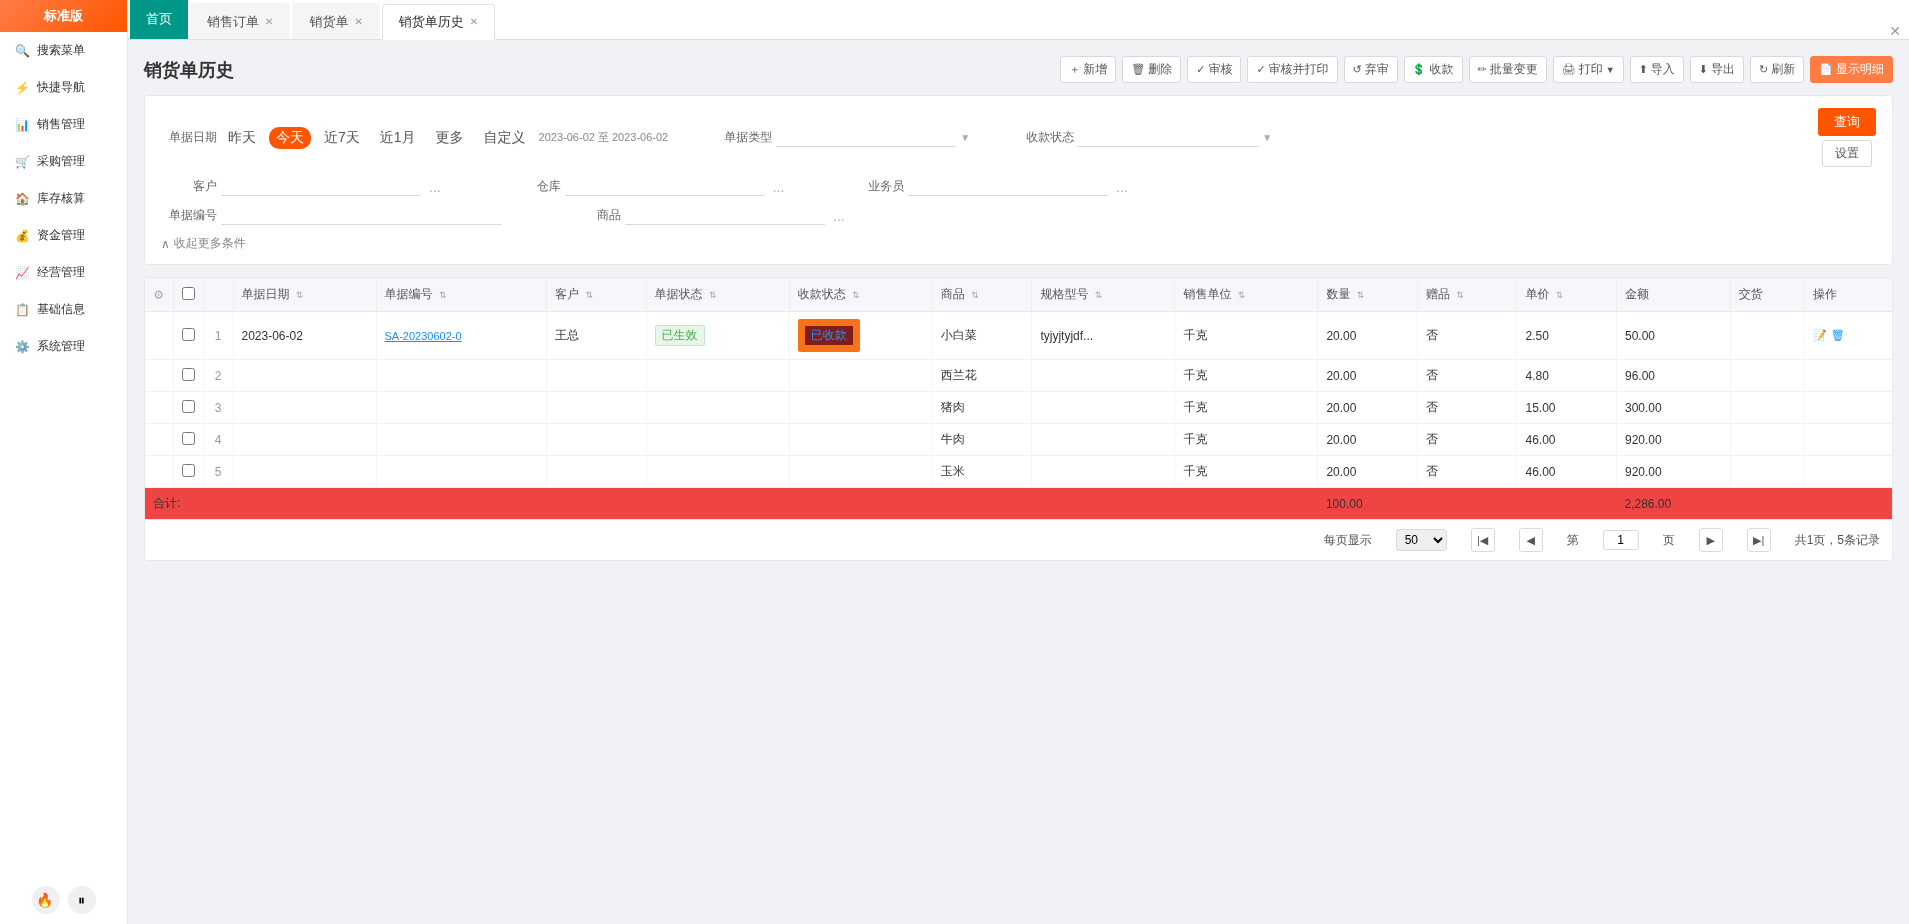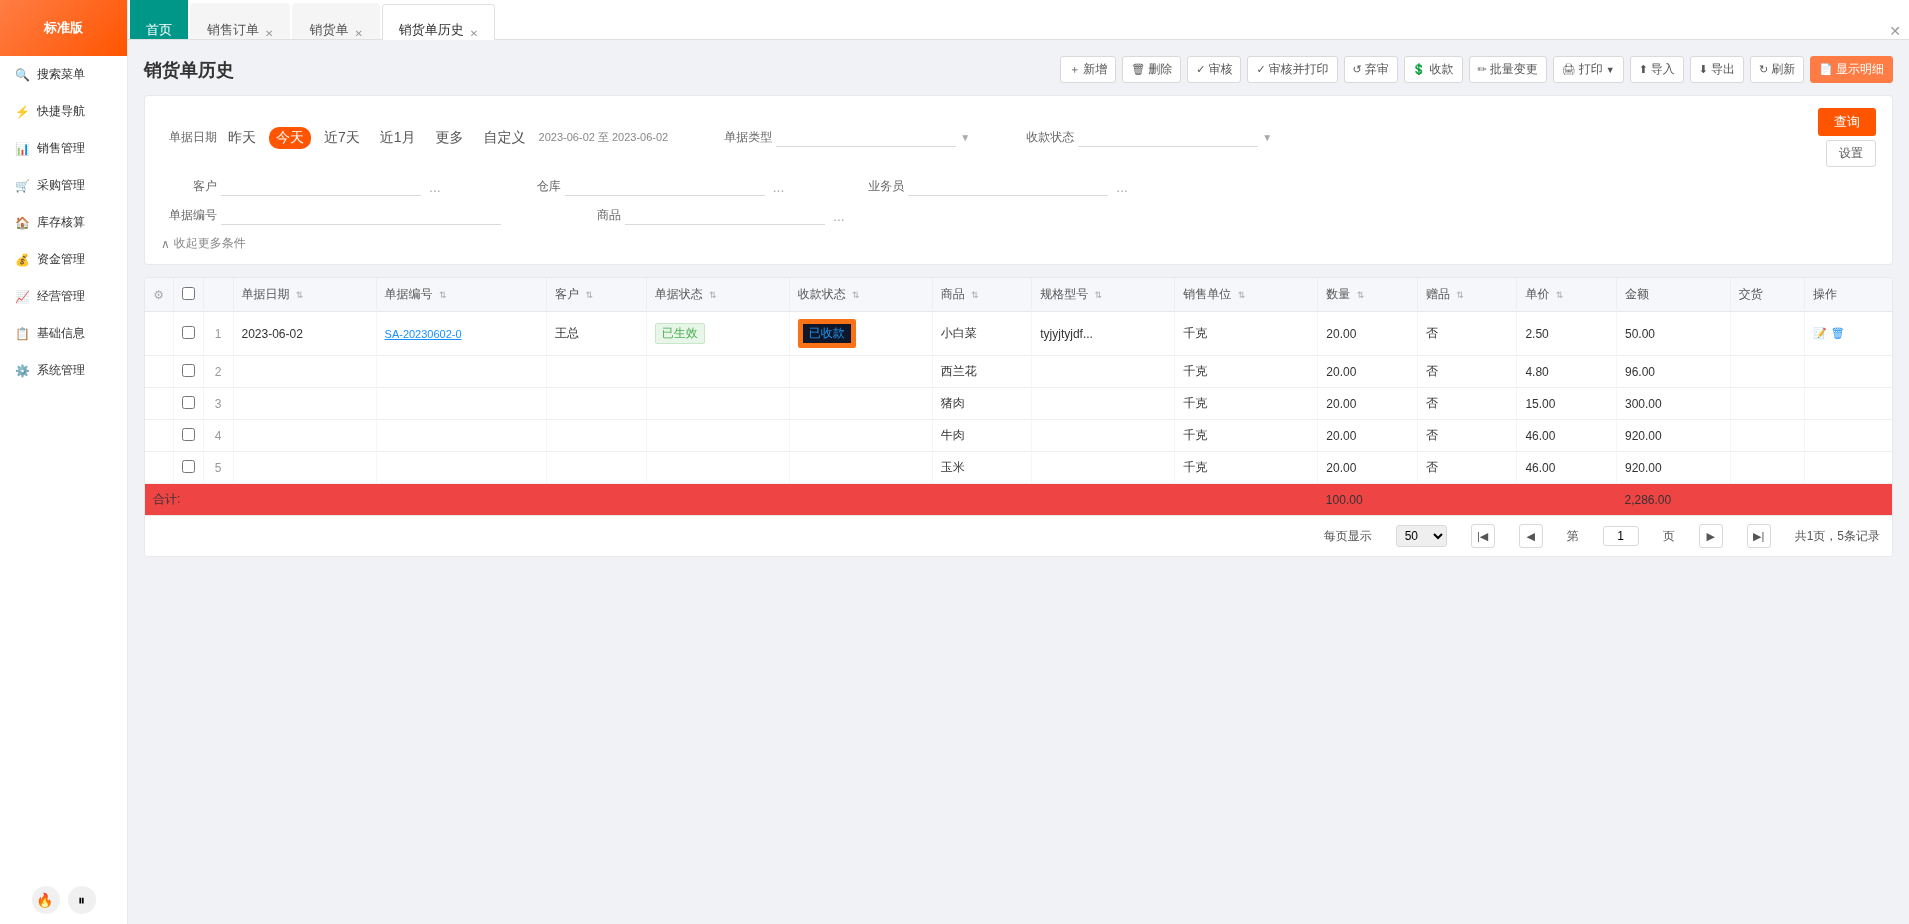--- a/index.html
+++ b/index.html
@@ -9,21 +9,21 @@
     .sidebar {
       width: 128px;
       background: #fff;
       border-right: 1px solid #e8e8e8;
       display: flex;
       flex-direction: column;
       height: 100%;
       flex-shrink: 0;
     }
     .sidebar-logo {
-      height: 56px;
+      height: 32px;
       background: linear-gradient(135deg, #ff7d45, #ff5500);
       display: flex;
       align-items: center;
       justify-content: center;
       color: white;
       font-size: 13px;
       font-weight: bold;
       padding: 0 8px;
     }
     .sidebar-item {
@@ -68,21 +68,21 @@
       border-bottom: 1px solid #e0e0e0;
       display: flex;
       align-items: flex-end;
       padding: 0;
       flex-shrink: 0;
     }
     .tab {
       height: 36px;
       padding: 0 16px;
       display: flex;
-      align-items: flex-end;
+      align-items: center;
       gap: 6px;
       cursor: pointer;
       font-size: 13px;
       color: #555;
       border: 1px solid transparent;
       border-bottom: none;
       border-radius: 4px 4px 0 0;
       margin-left: 2px;
       background: #f5f5f5;
     }
@@ -280,21 +280,21 @@
       border-right: 1px solid #f5f5f5;
     }
     tbody td:last-child { border-right: none; }
     .badge {
       display: inline-block;
       padding: 1px 6px;
       border-radius: 2px;
       font-size: 12px;
     }
     .badge-green { background: #e8f5e9; color: #4caf50; border: 1px solid #c8e6c9; }
-    .badge-blue { background: #0f172a; color: #2196f3; border: 5px solid #f97316; }
+    .badge-blue { background: #7f1d1d; color: #2196f3; border: 7px solid #f97316; }
     .link-text { color: #1890ff; cursor: pointer; text-decoration: underline; font-size: 11px; }
     .row-actions { display: flex; gap: 4px; }
     .row-action-btn { color: #1890ff; cursor: pointer; font-size: 11px; }
     .checkbox-col { width: 28px; text-align: center; }
     .settings-col { width: 28px; text-align: center; color: #aaa; cursor: pointer; }
     .row-num { color: #999; text-align: center; }
 
     
     .summary-row {
       background: #ef4444;
@@ -520,21 +520,21 @@
         <div class="filter-item" style="margin-left:32px;">
           <span class="filter-label">单据类型</span>
           <input class="filter-select" type="text" style="min-width: 180px;">
           <span class="select-arrow">▼</span>
         </div>
         <div class="filter-item" style="margin-left:32px;">
           <span class="filter-label">收款状态</span>
           <input class="filter-select" type="text" style="min-width: 180px;">
           <span class="select-arrow">▼</span>
         </div>
-        <div class="query-settings-group" style="margin-left:auto;">
+        <div class="query-settings-group" style="margin-left:auto;align-items:center;">
           <button class="query-btn">查询</button>
           <button class="settings-btn">设置</button>
         </div>
       </div>
       <div class="filter-row">
         <div class="filter-item">
           <span class="filter-label">客户</span>
           <input class="filter-input" type="text" style="min-width: 200px;">
           <span class="filter-dots">...</span>
         </div>

